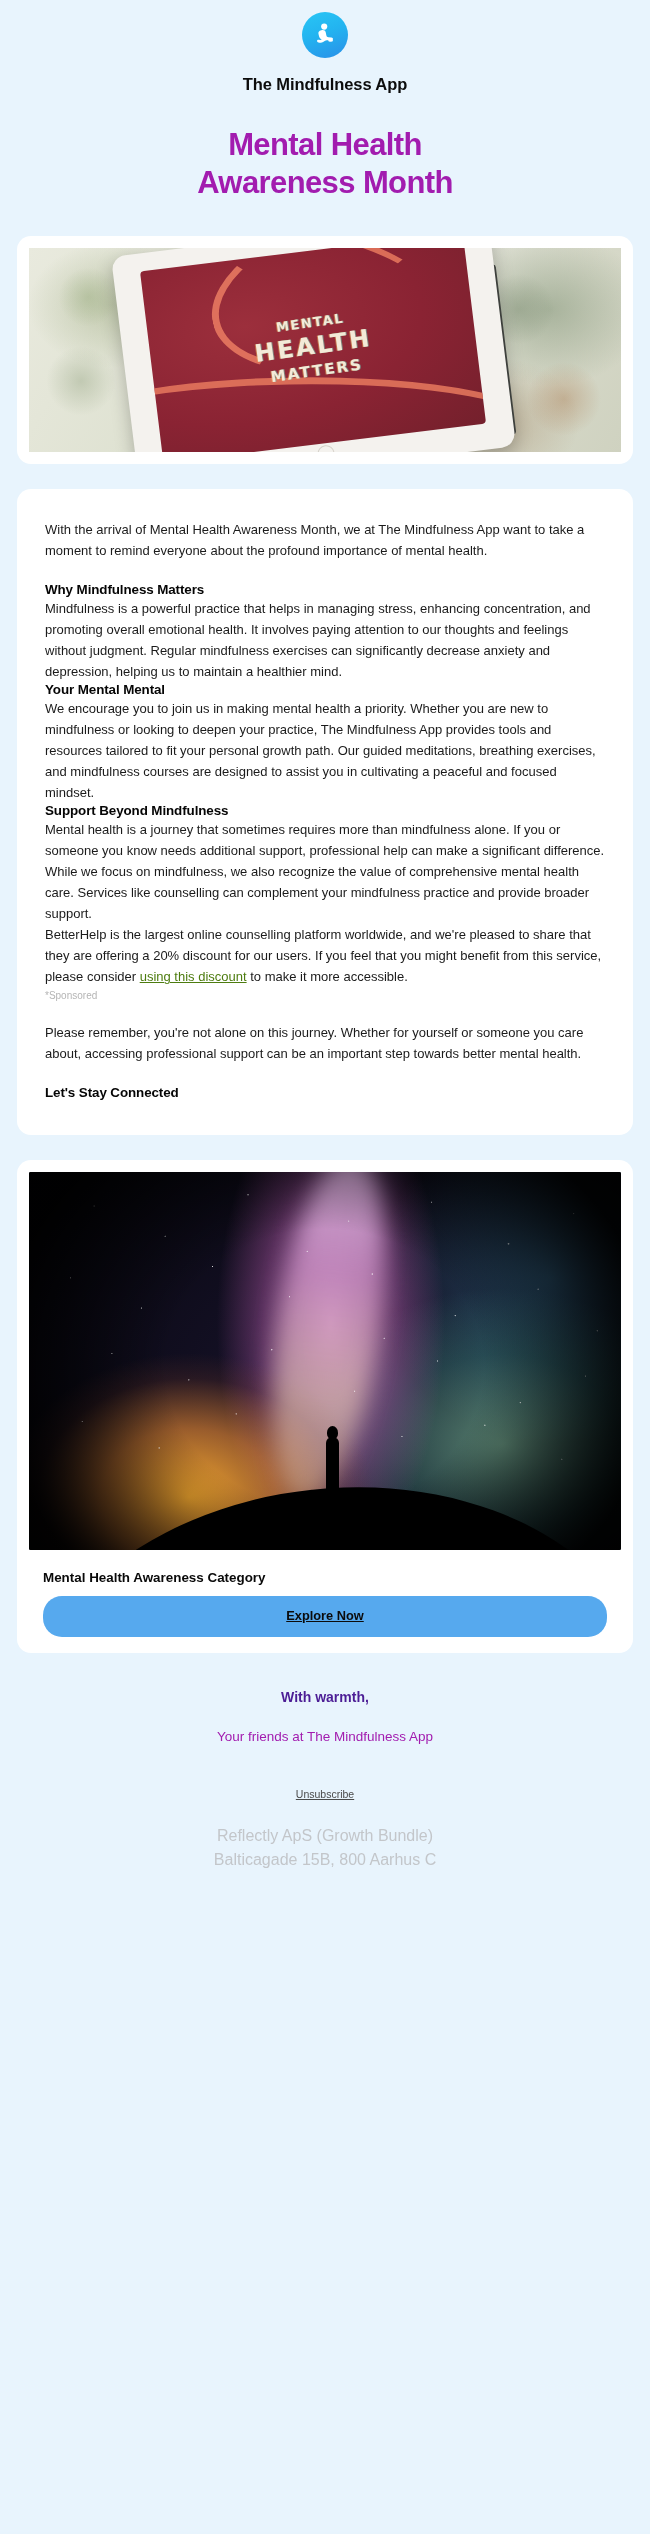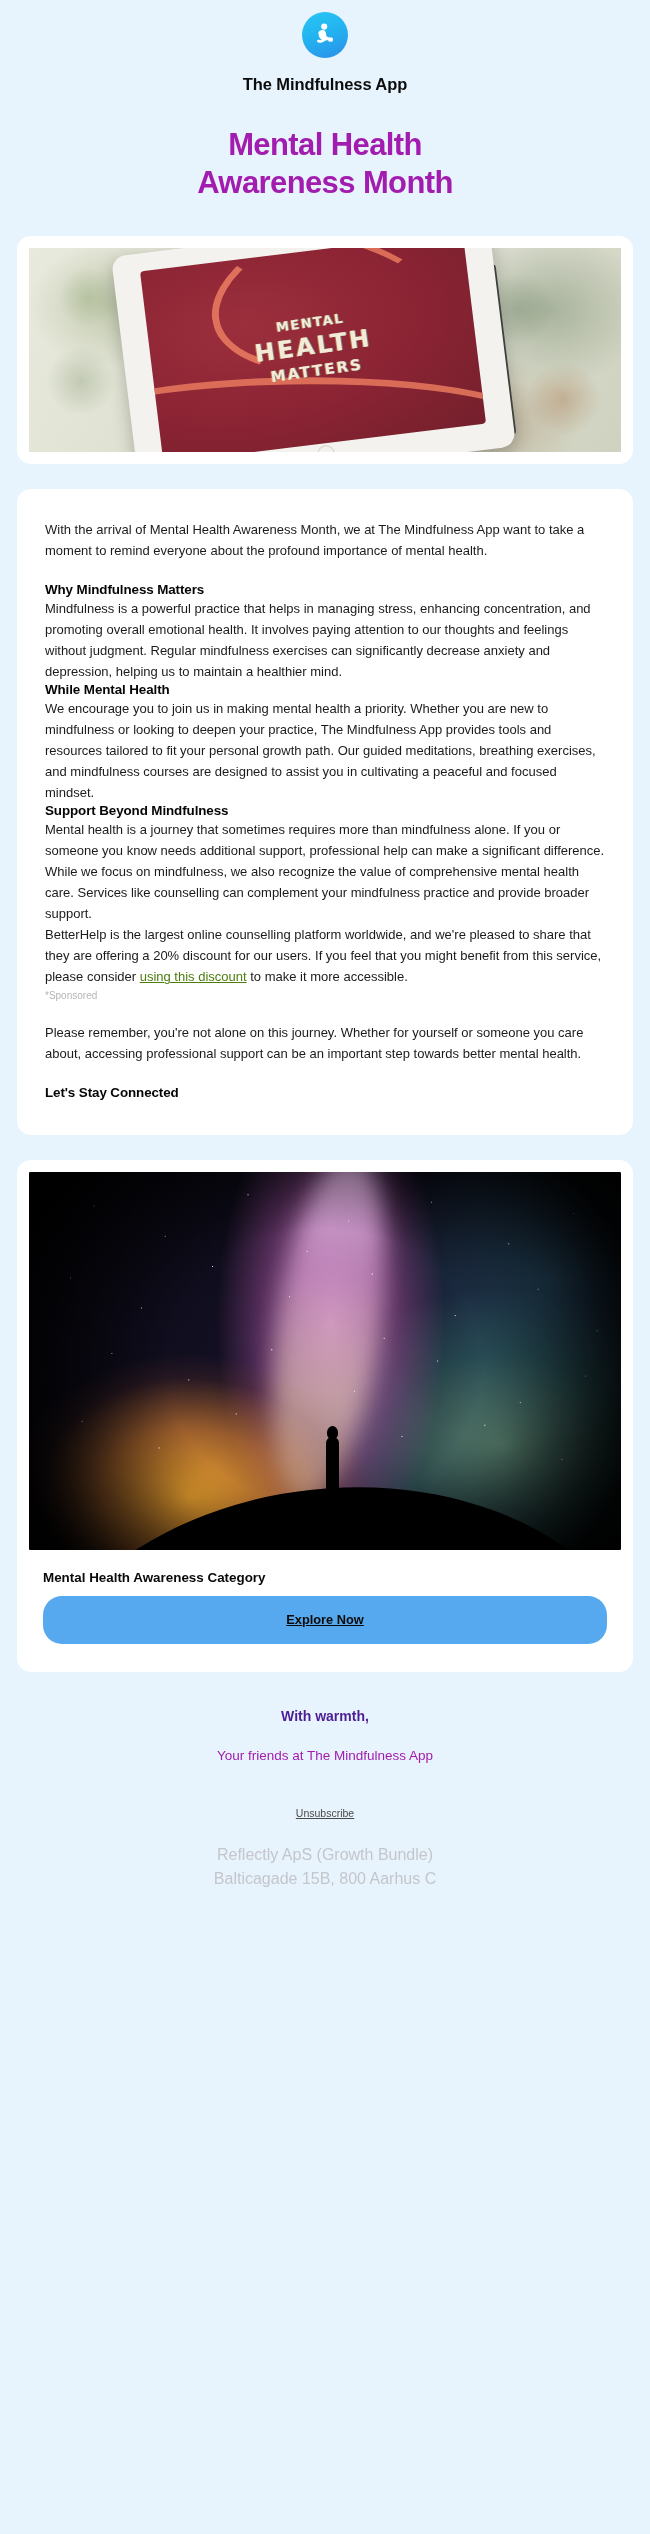--- a/index.html
+++ b/index.html
@@ -57,21 +57,21 @@
   
   .card {
     background: #ffffff;
     border-radius: 14px;
     margin: 0 17px;
     overflow: hidden;
   }
 
   .card-hero { margin-top: 34px; padding: 12px; }
   .card-body { margin-top: 25px; padding: 30px 28px 34px 28px; }
-  .card-promo { margin-top: 25px; padding: 12px 12px 28px 12px; }
+  .card-promo { margin-top: 25px; padding: 12px 12px 16px 12px; }
 
   
   .img-tablet {
     position: relative;
     width: 100%;
     height: 204px;
     overflow: hidden;
     background: #d9dccf;
   }
   .tablet-bg {
@@ -293,21 +293,21 @@
   }
   .promo-desc {
     font-size: 13.2px;
     line-height: 1.6;
     color: #1b1b1b;
     margin: 0 14px 18px 14px;
   }
   .cta-btn {
     display: block;
     margin: 0 14px;
-    height: 48px;
+    height: 41px;
     line-height: 38px;
     text-align: center;
     border-radius: 19px;
     background: #56a9ee;
     color: #0b0b0b;
     font-size: 12.8px;
     font-weight: bold;
     text-decoration: underline;
     border: none;
     width: calc(100% - 28px);
@@ -392,21 +392,21 @@
   <div class="card card-body">
 
     <p class="para">With the arrival of Mental Health Awareness Month, we at The Mindfulness App want to take a moment to remind everyone about the profound importance of mental health.</p>
 
     <div>
       <div class="sec-head">Why Mindfulness Matters</div>
       <p class="para">Mindfulness is a powerful practice that helps in managing stress, enhancing concentration, and promoting overall emotional health. It involves paying attention to our thoughts and feelings without judgment. Regular mindfulness exercises can significantly decrease anxiety and depression, helping us to maintain a healthier mind.</p>
     </div>
 
     <div>
-      <div class="sec-head">While Mental Health</div>
+      <div class="sec-head">Your Mental Mental</div>
       <p class="para">We encourage you to join us in making mental health a priority. Whether you are new to mindfulness or looking to deepen your practice, The Mindfulness App provides tools and resources tailored to fit your personal growth path. Our guided meditations, breathing exercises, and mindfulness courses are designed to assist you in cultivating a peaceful and focused mindset.</p>
     </div>
 
     <div>
       <div class="sec-head">Support Beyond Mindfulness</div>
       <p class="para">Mental health is a journey that sometimes requires more than mindfulness alone. If you or someone you know needs additional support, professional help can make a significant difference. While we focus on mindfulness, we also recognize the value of comprehensive mental health care. Services like counselling can complement your mindfulness practice and provide broader support.</p>
     </div>
 
     <p class="para" style="margin-bottom:0;"><span>BetterHelp is the largest online counselling platform worldwide, and we're pleased to share that they are offering a 20% discount for our users. If you feel that you might benefit from this service, please consider </span><a class="inline-link" href="#">using this discount</a><span> to make it more accessible.</span></p>
     <div class="sponsored">*Sponsored</div>

